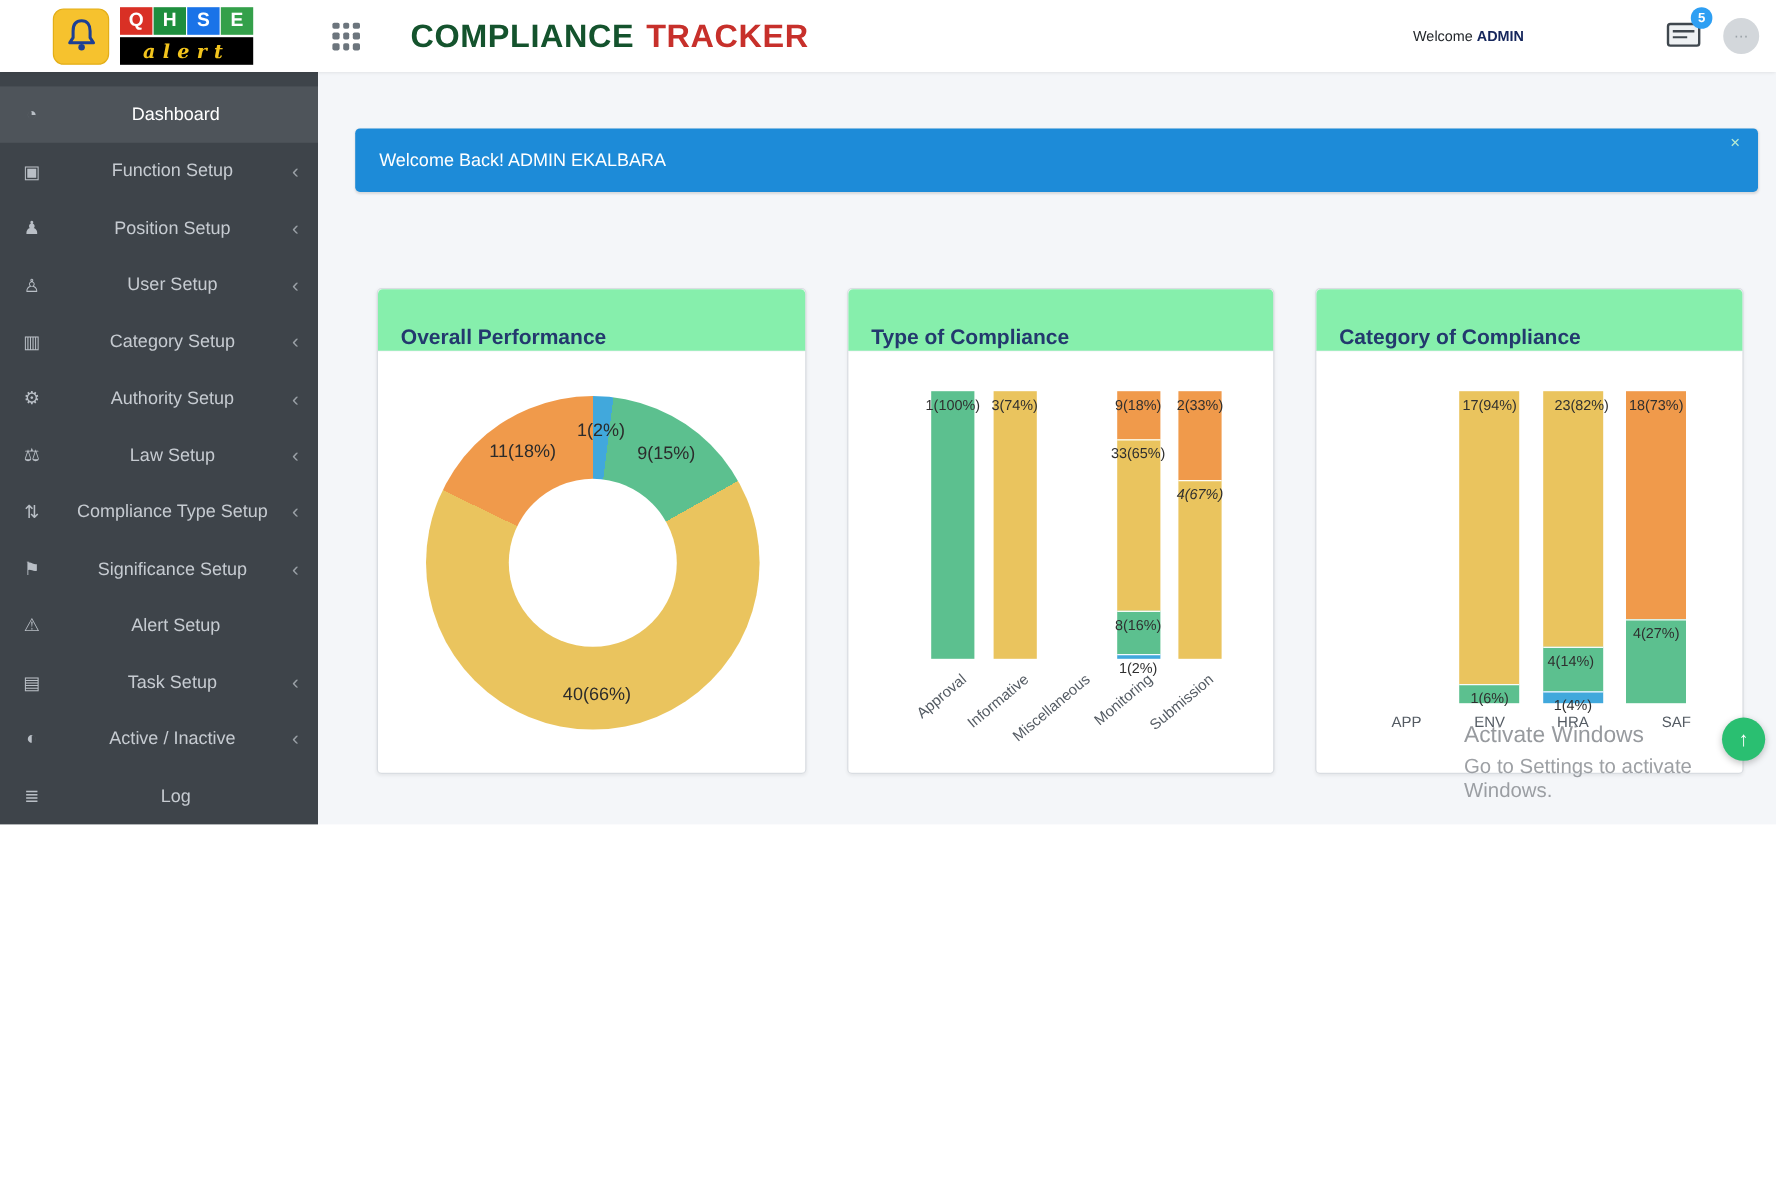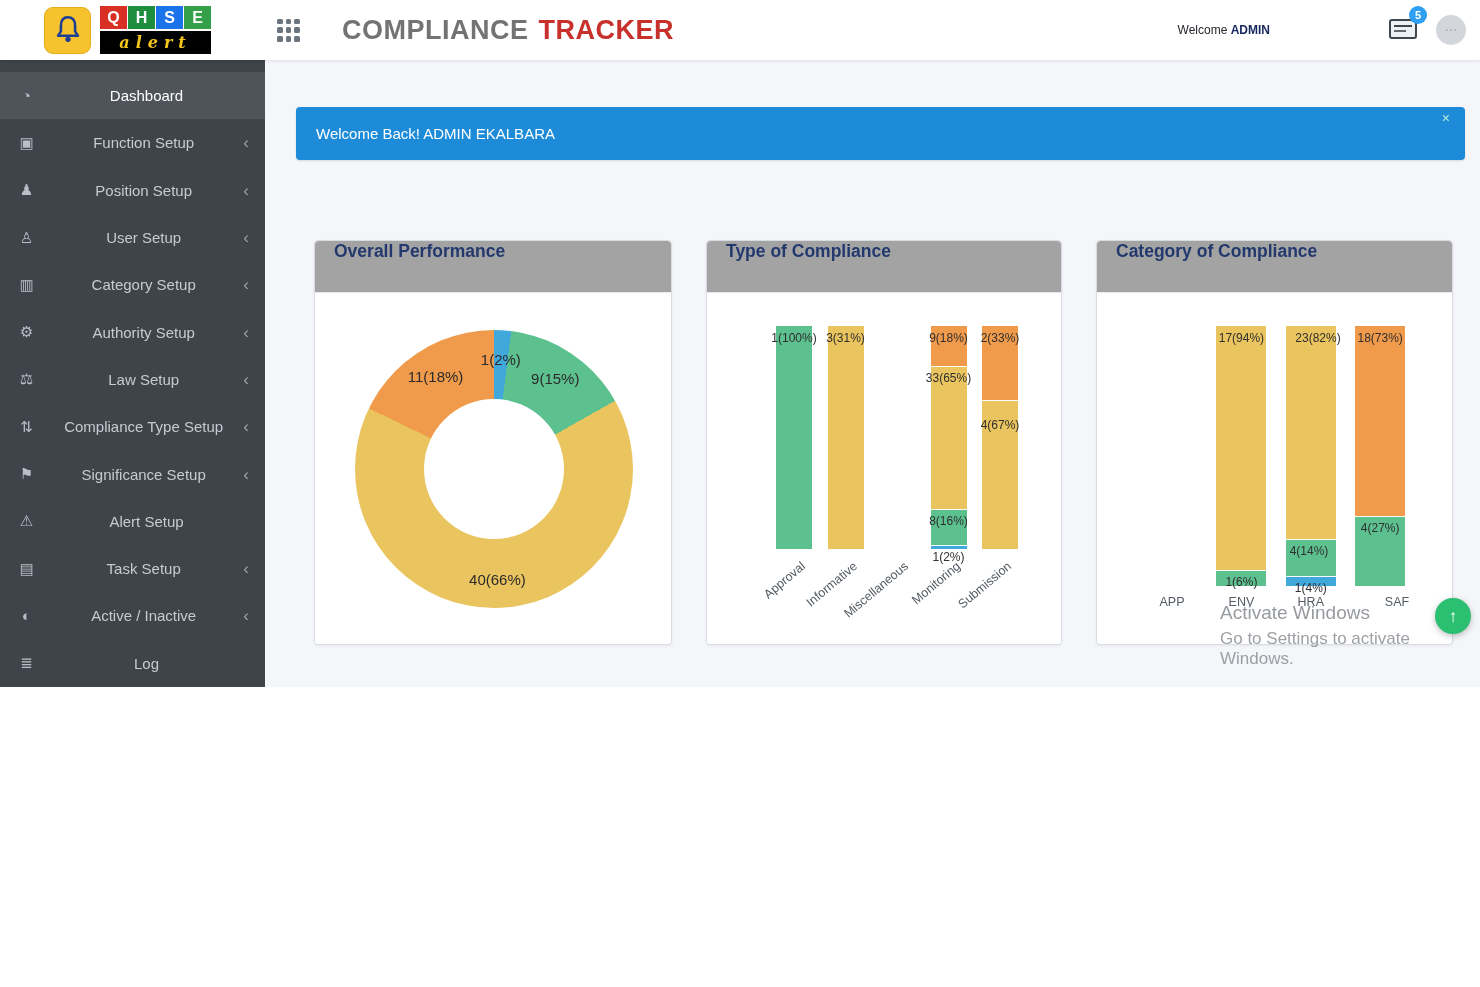--- a/index.html
+++ b/index.html
@@ -31,21 +31,21 @@
     background: #000; color: #f3c51d; font-family: "DejaVu Serif", serif;
     font-style: italic; font-weight: bold; font-size: 16px; height: 23px;
     line-height: 23px; text-align: center; letter-spacing: 6px; padding: 0 5px;
   }
   .grid-icon {
     margin-left: 66px; width: 23px; height: 23px; display: grid;
     grid-template-columns: repeat(3, 1fr); gap: 3px; cursor: pointer;
   }
   .grid-icon i { background: #6c757d; border-radius: 1.5px; }
   .app-title { margin-left: 42px; font-size: 27px; letter-spacing: .5px; white-space: nowrap; }
-  .app-title .t1 { color: #737373; font-weight: 800; margin-right: 10px; text-align: right; }
+  .app-title .t1 { color: #14532d; font-weight: 800; margin-right: 10px; text-align: right; }
   .app-title .t2 { color: #c7302b; font-weight: 600; }
   .header-right { margin-left: auto; display: flex; align-items: center; margin-right: 14px; }
   .welcome { font-size: 12px; color: #23272b; margin-right: 118px; white-space: nowrap; }
   .welcome b { color: #15265c; }
   .notif { position: relative; margin-right: 18px; cursor: pointer; background: none; border: none; padding: 0; }
   .badge {
     position: absolute; top: -11px; right: -9px; width: 18px; height: 18px;
     background: #2e9ff3; color: #fff; border-radius: 50%; font-size: 11px;
     display: flex; align-items: center; justify-content: center; font-weight: bold;
   }
@@ -89,21 +89,21 @@
   .card {
     position: absolute; top: 180px; height: 405px; background: #fff;
     border: 1px solid #d9dde2; border-radius: 4px;
     box-shadow: 0 1px 3px rgba(0,0,0,.06);
   }
   .card--1 { left: 49px;  width: 358px; }
   .card--2 { left: 441px; width: 356px; }
   .card--3 { left: 831px; width: 357px; }
   .card-header {
     height: 52px; border-bottom: 1px solid #e8ebef; display: flex;
-    align-items: flex-start; padding-left: 19px; background: #a3a3a3;
+    align-items: flex-end; padding-left: 19px; background: #86efac;
     border-radius: 4px 4px 0 0;
   }
   .card-title { margin: 0; font-size: 17.5px; font-weight: 700; color: #23396e; }
   .chart-host { position: absolute; inset: 0; }
 
   
   .donut-box { position: absolute; left: 40px; top: 89px; width: 278px; height: 278px; }
   .ring  { width: 278px; height: 278px; border-radius: 50%; }
   .hole  { position: absolute; left: 50%; top: 50%; width: 140px; height: 140px;
            margin: -70px 0 0 -70px; background: #fff; border-radius: 50%; }
@@ -278,39 +278,39 @@
         </div>
     </section>
 
     <section class="card card--2">
       <div class="chart-host" id="chart-type">
           <div class="seg-label" style="left: 87px; top: 90px;">1(100%)</div>
           <div class="vbar" style="left: 69px; top: 85px; width: 36px; height: 223px;">
             <div class="vseg" style="height: 100%; background: rgb(92, 192, 143);"></div>
           </div>
           <div class="axis-label rot" style="left: 92px; top: 318px;">Approval</div>
-          <div class="seg-label" style="left: 138.5px; top: 90px;">3(31%)</div>
+          <div class="seg-label" style="left: 138.5px; top: 90px;">3(74%)</div>
           <div class="vbar" style="left: 120.5px; top: 85px; width: 36px; height: 223px;">
             <div class="vseg" style="height: 100%; background: rgb(234, 196, 94);"></div>
           </div>
           <div class="axis-label rot" style="left: 143.5px; top: 318px;">Informative</div>
           <div class="axis-label rot" style="left: 195px; top: 318px;">Miscellaneous</div>
           <div class="seg-label" style="left: 241.5px; top: 90px;">9(18%)</div>
           <div class="seg-label" style="left: 241.5px; top: 129.743px;">33(65%)</div>
           <div class="seg-label" style="left: 241.5px; top: 273.257px;">8(16%)</div>
           <div class="seg-label" style="left: 241.5px; top: 308.584px;">1(2%)</div>
           <div class="vbar" style="left: 223.5px; top: 85px; width: 36px; height: 223px;">
             <div class="vseg" style="height: 17.8218%; background: rgb(240, 154, 75);"></div>
             <div class="vseg" style="height: 64.3564%; background: rgb(234, 196, 94);"></div>
             <div class="vseg" style="height: 15.8416%; background: rgb(92, 192, 143);"></div>
             <div class="vseg" style="height: 1.9802%; background: rgb(65, 168, 220);"></div>
           </div>
           <div class="axis-label rot" style="left: 246.5px; top: 318px;">Monitoring</div>
           <div class="seg-label" style="left: 293px; top: 90px;">2(33%)</div>
-          <div class="seg-label" style="left: 293px; top: 177px;">4(67%)</div>
+          <div class="seg-label" style="left: 293px; top: 164px; font-style: italic;">4(67%)</div>
           <div class="vbar" style="left: 275px; top: 85px; width: 36px; height: 223px;">
             <div class="vseg" style="height: 33%; background: rgb(240, 154, 75);"></div>
             <div class="vseg" style="height: 67%; background: rgb(234, 196, 94);"></div>
           </div>
           <div class="axis-label rot" style="left: 298px; top: 318px;">Submission</div>
         </div>
       <div class="card-header">
         <h3 class="card-title">Type of Compliance</h3>
       </div>
     </section>

